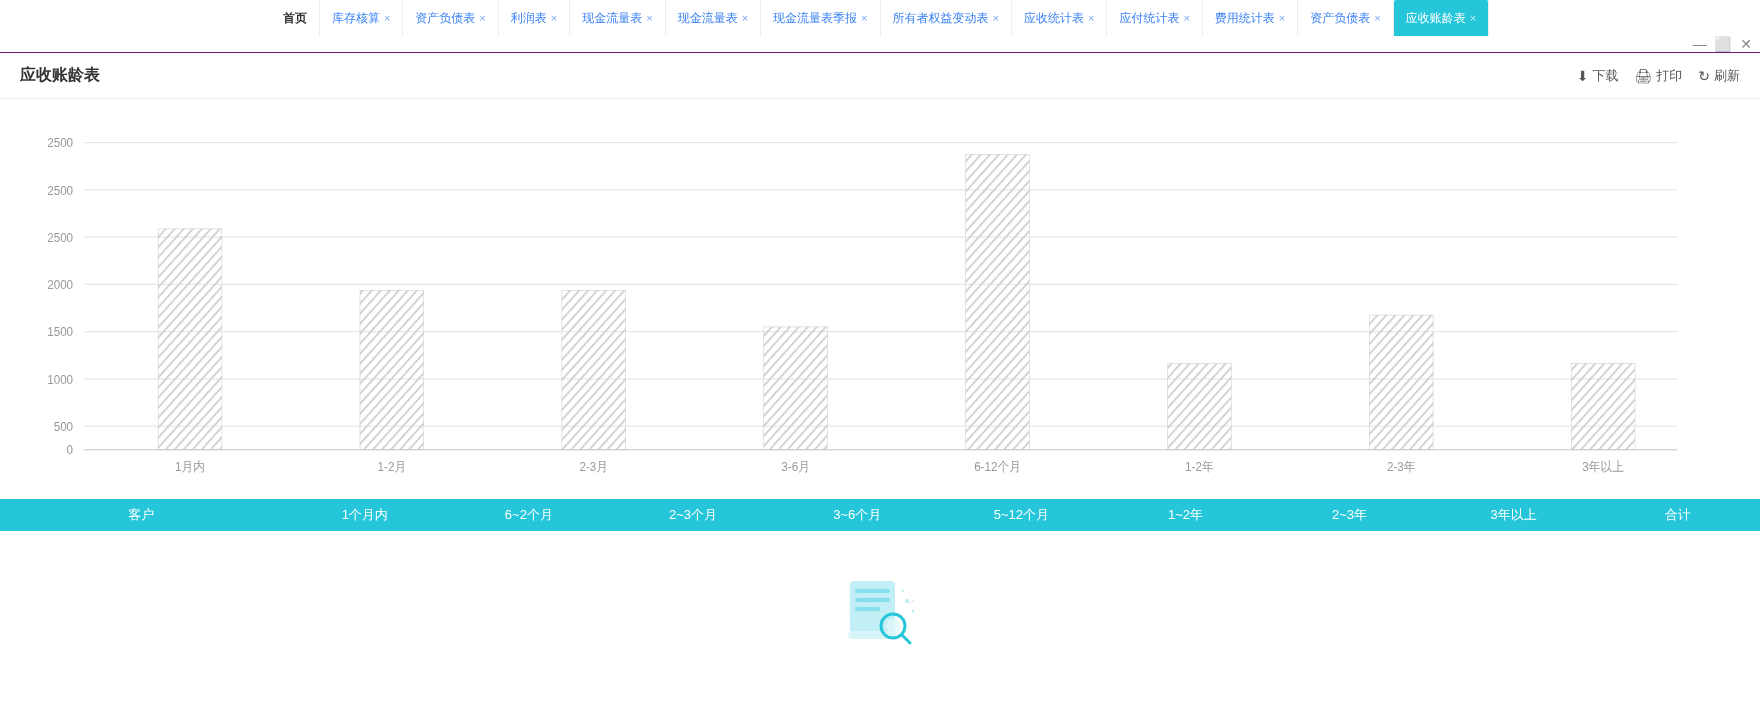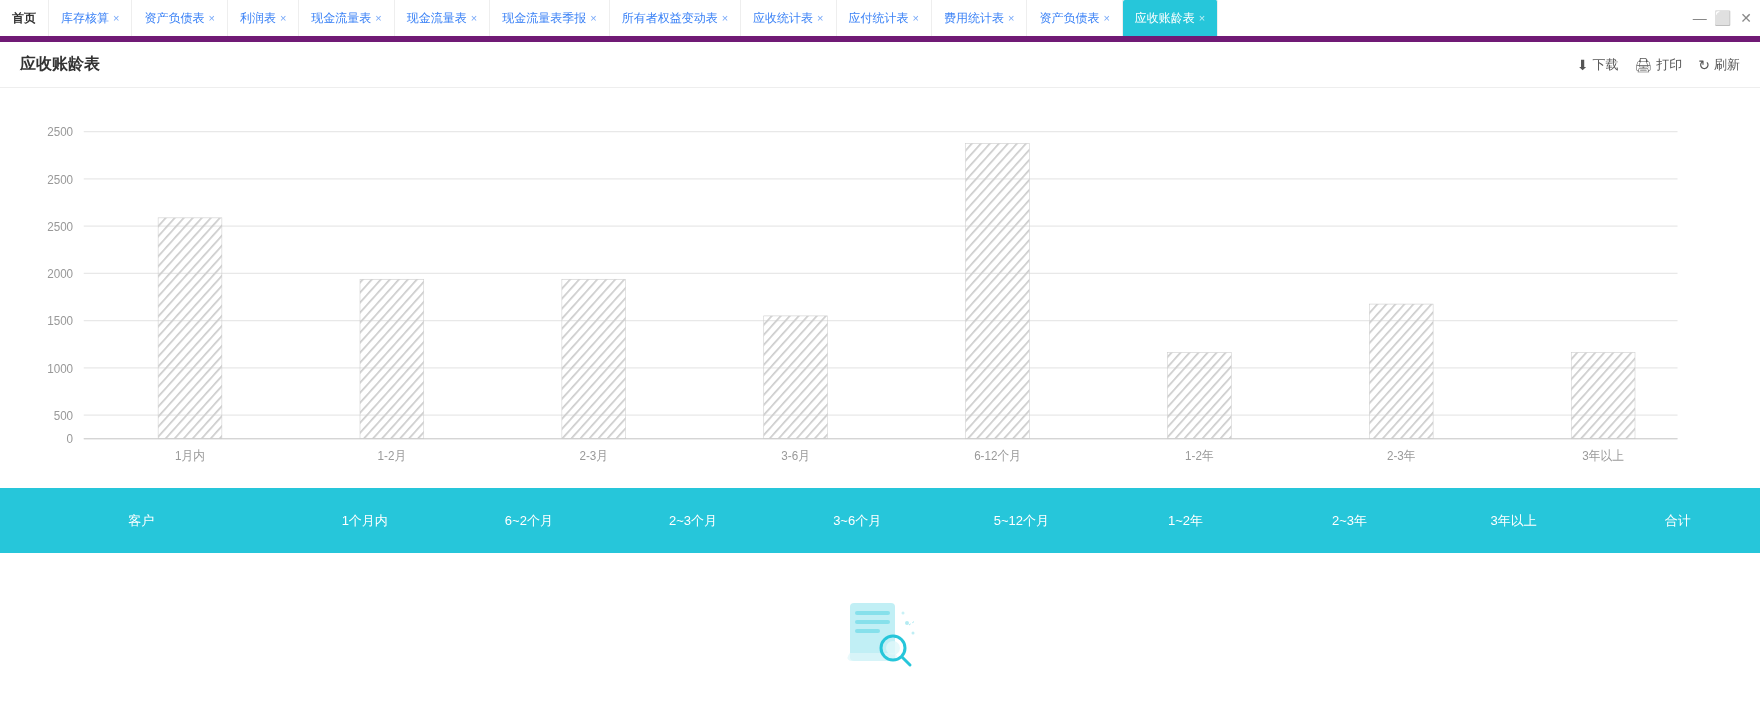--- a/index.html
+++ b/index.html
@@ -60,21 +60,21 @@
     }
     .chart-svg { width: 100%; height: 100%; }
 
     
     .table-header {
       display: flex;
       background: #26c6da;
       color: #fff;
       font-size: 13px;
       font-weight: 500;
-      height: 65px;
+      height: 32px;
       align-items: center;
     }
     .th-cell {
       flex: 1;
       text-align: center;
       padding: 0 8px;
     }
     .th-cell.customer { flex: 1.8; }
 
     
@@ -90,21 +90,22 @@
     .empty-icon {
       width: 90px;
       height: 90px;
     }
 
     
     .tab-wrapper {
       display: flex;
       align-items: center;
       background: #fff;
-      border-bottom: 6px solid #701a75;
+      border-bottom: 1px solid #701a75;
+      flex-direction: column;
     }
   </style>
 </head>
 <body>
 
 <div class="tab-wrapper">
   <div style="display:flex; align-items:center; overflow-x:auto; flex:1;">
 
   <div class="tab-item home">
         <span>首页</span>

